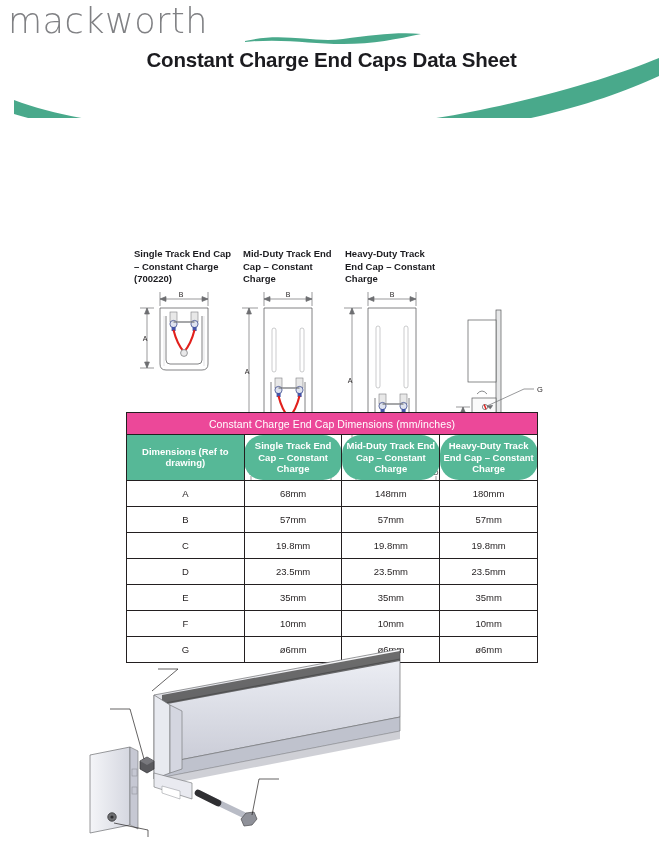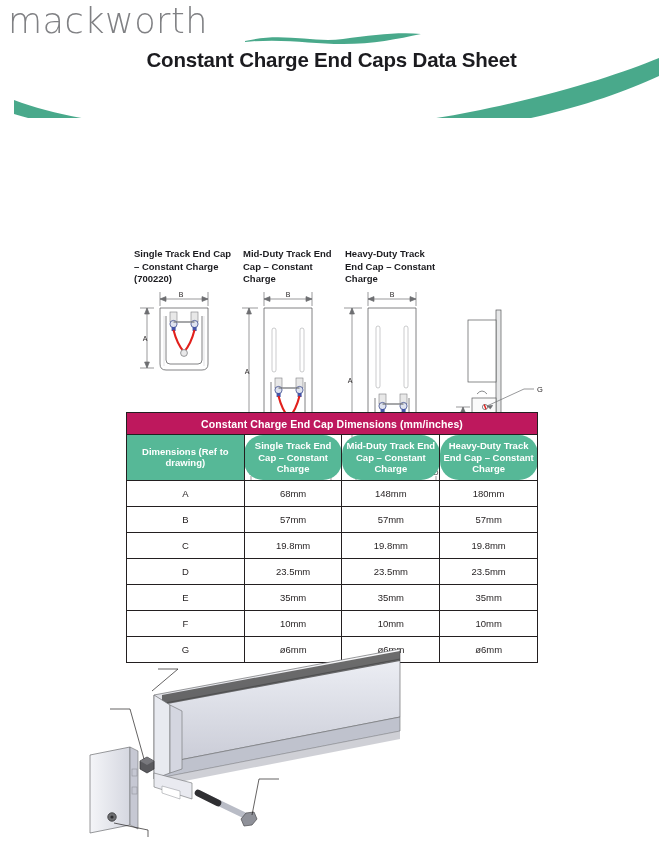--- a/index.html
+++ b/index.html
@@ -50,22 +50,22 @@
   .d4 { left: 452px; top: 188px; }
   .x1 { left: 133px; top: 352px; }
   .x2 { left: 243px; top: 352px; }
   .x3 { left: 348px; top: 352px; }
 
   
   .table-wrap { position: absolute; left: 126px; top: 412px; width: 412px; }
   table.dims { border-collapse: collapse; width: 412px; }
   table.dims td, table.dims th { border: 1px solid #231f20; }
   .thead-main {
-    background: #be185d; color: #ffffff;
-    font-size: 10.5px; font-weight: bold;
+    background: #ec4899; color: #ffffff;
+    font-size: 10.5px; font-weight: normal;
     text-align: center; height: 22px; letter-spacing: 0.1px;
   }
   .thead-col {
     background: #56b897; color: #ffffff;
     font-size: 9.5px; font-weight: bold;
     text-align: center; line-height: 11.5px;
     padding: 5px 2px; height: 44px;
   }
   td.rowlabel, td.cell {
     font-size: 9.5px; text-align: center; height: 26px;

